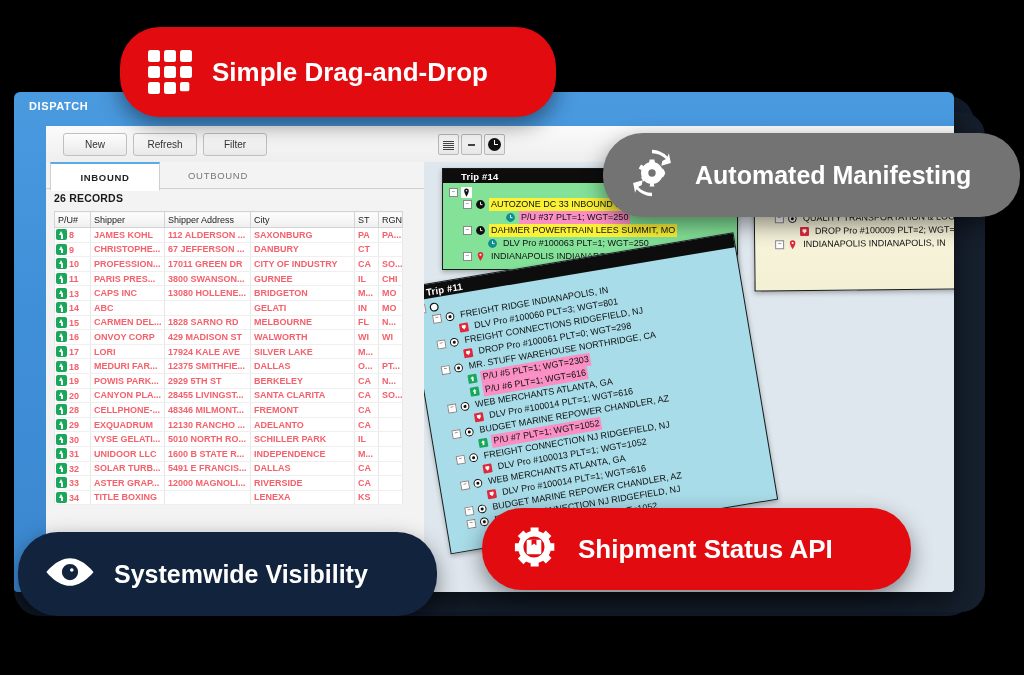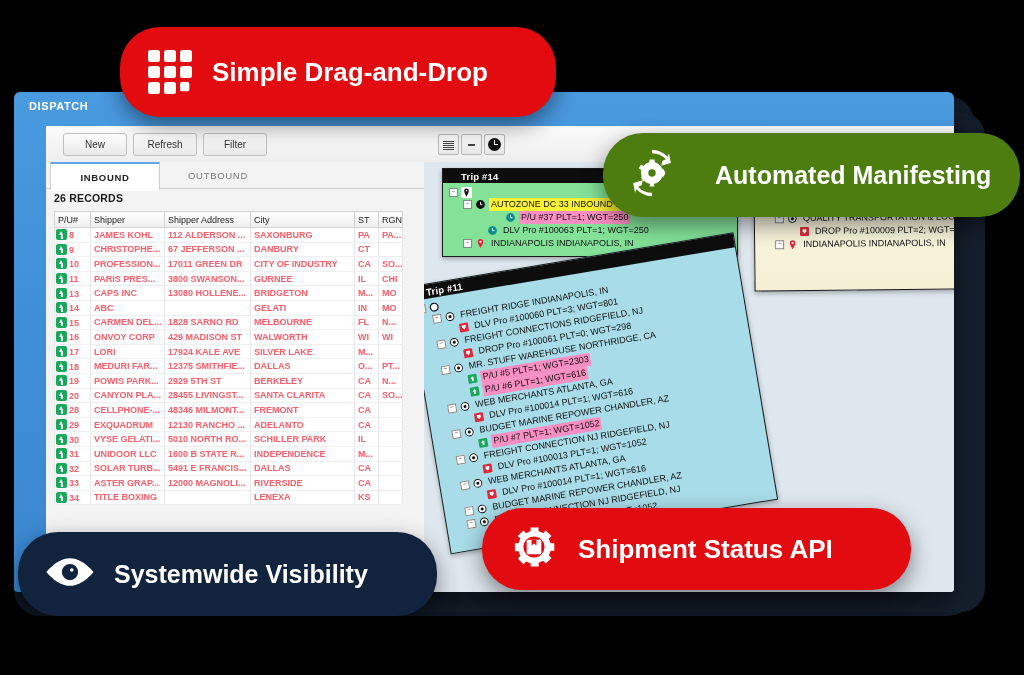--- a/index.html
+++ b/index.html
@@ -76,21 +76,21 @@
 
   
   .rot11{position:absolute;left:-18px;top:125px;width:330px;transform:rotate(-9.5deg);transform-origin:left top;}
   .rotbeige{position:absolute;left:330px;top:10px;width:300px;transform:rotate(-0.6deg);}
 
   
   .pill{position:absolute;display:flex;align-items:center;border-radius:40px;
         box-shadow:0 8px 22px rgba(0,0,0,.45);}
   .pill .ptext{color:#fff;font-weight:bold;white-space:nowrap;}
   .pill.red{background:#e20c10;}
-  .pill.grey{background:#4d7c0f;gap:20px;}
+  .pill.grey{background:#737373;}
   .pill.navy{background:#12233d;text-align:right;}
 
   #pill-drag{left:120px;top:27px;width:408px;height:90px;padding-left:28px;}
   #pill-drag .ptext{font-size:26px;margin-left:20px;}
   #pill-auto{left:603px;top:133px;width:395px;height:84px;padding-left:22px;}
   #pill-auto .ptext{font-size:25px;margin-left:16px;}
   #pill-vis{left:18px;top:532px;width:393px;height:84px;padding-left:26px;}
   #pill-vis .ptext{font-size:25px;margin-left:18px;}
   #pill-api{left:482px;top:508px;width:403px;height:82px;padding-left:26px;}
   #pill-api .ptext{font-size:26px;margin-left:18px;}
@@ -343,20 +343,28 @@
                 <span class="lbl">AUTOZONE DC 33 INBOUND DA</span>
               </div>
               <div class="node hl-p" style="padding-left: 52px;">
                 <span style="display: inline-block; width: 10px; flex: 0 0 auto;"></span>
                 <svg class="ico" viewBox="0 0 16 16">
                   <circle cx="8" cy="8" r="6.4" fill="#0d8f8f"></circle>
                   <path stroke="#fff" stroke-width="1.3" fill="none" d="M8 4.2v4H11"></path>
                 </svg>
                 <span class="lbl">P/U #37 PLT=1; WGT=250</span>
               </div>
+              <div class="node hl-y" style="padding-left: 20px;">
+                <span class="expander">−</span>
+                <svg class="ico" viewBox="0 0 16 16">
+                  <circle cx="8" cy="8" r="6.4" fill="#111"></circle>
+                  <path stroke="#fff" stroke-width="1.3" fill="none" d="M8 4.2v4H11"></path>
+                </svg>
+                <span class="lbl">DAHMER POWERTRAIN LEES SUMMIT, MO</span>
+              </div>
               <div class="node" style="padding-left: 34px;">
                 <span style="display: inline-block; width: 10px; flex: 0 0 auto;"></span>
                 <svg class="ico" viewBox="0 0 16 16">
                   <circle cx="8" cy="8" r="6.4" fill="#0d8f8f"></circle>
                   <path stroke="#fff" stroke-width="1.3" fill="none" d="M8 4.2v4H11"></path>
                 </svg>
                 <span class="lbl">DLV Pro #100063 PLT=1; WGT=250</span>
               </div>
               <div class="node" style="padding-left: 20px;">
                 <span class="expander">−</span>

